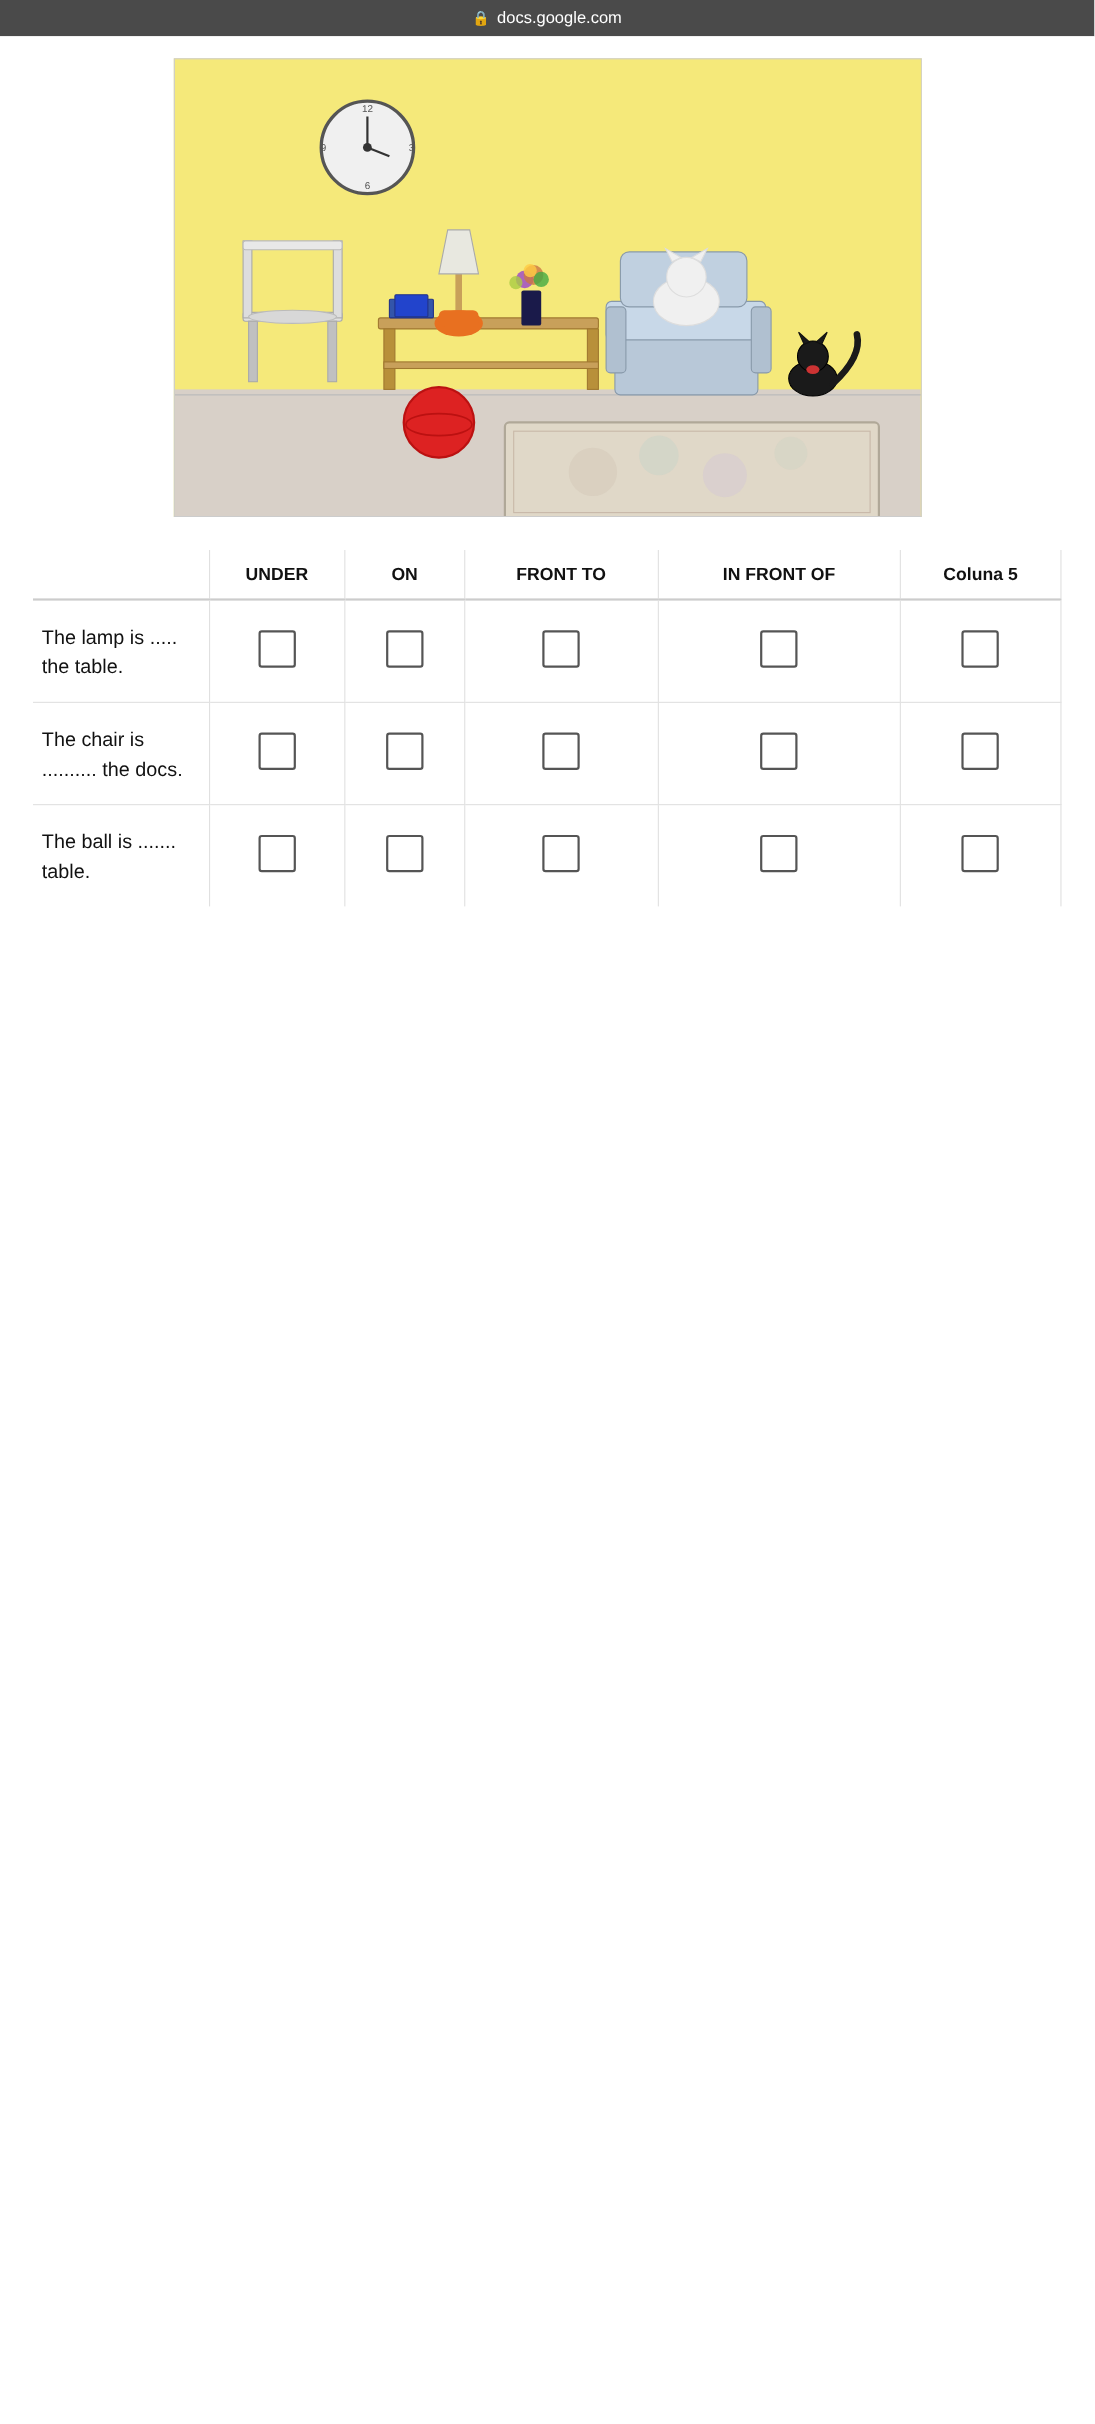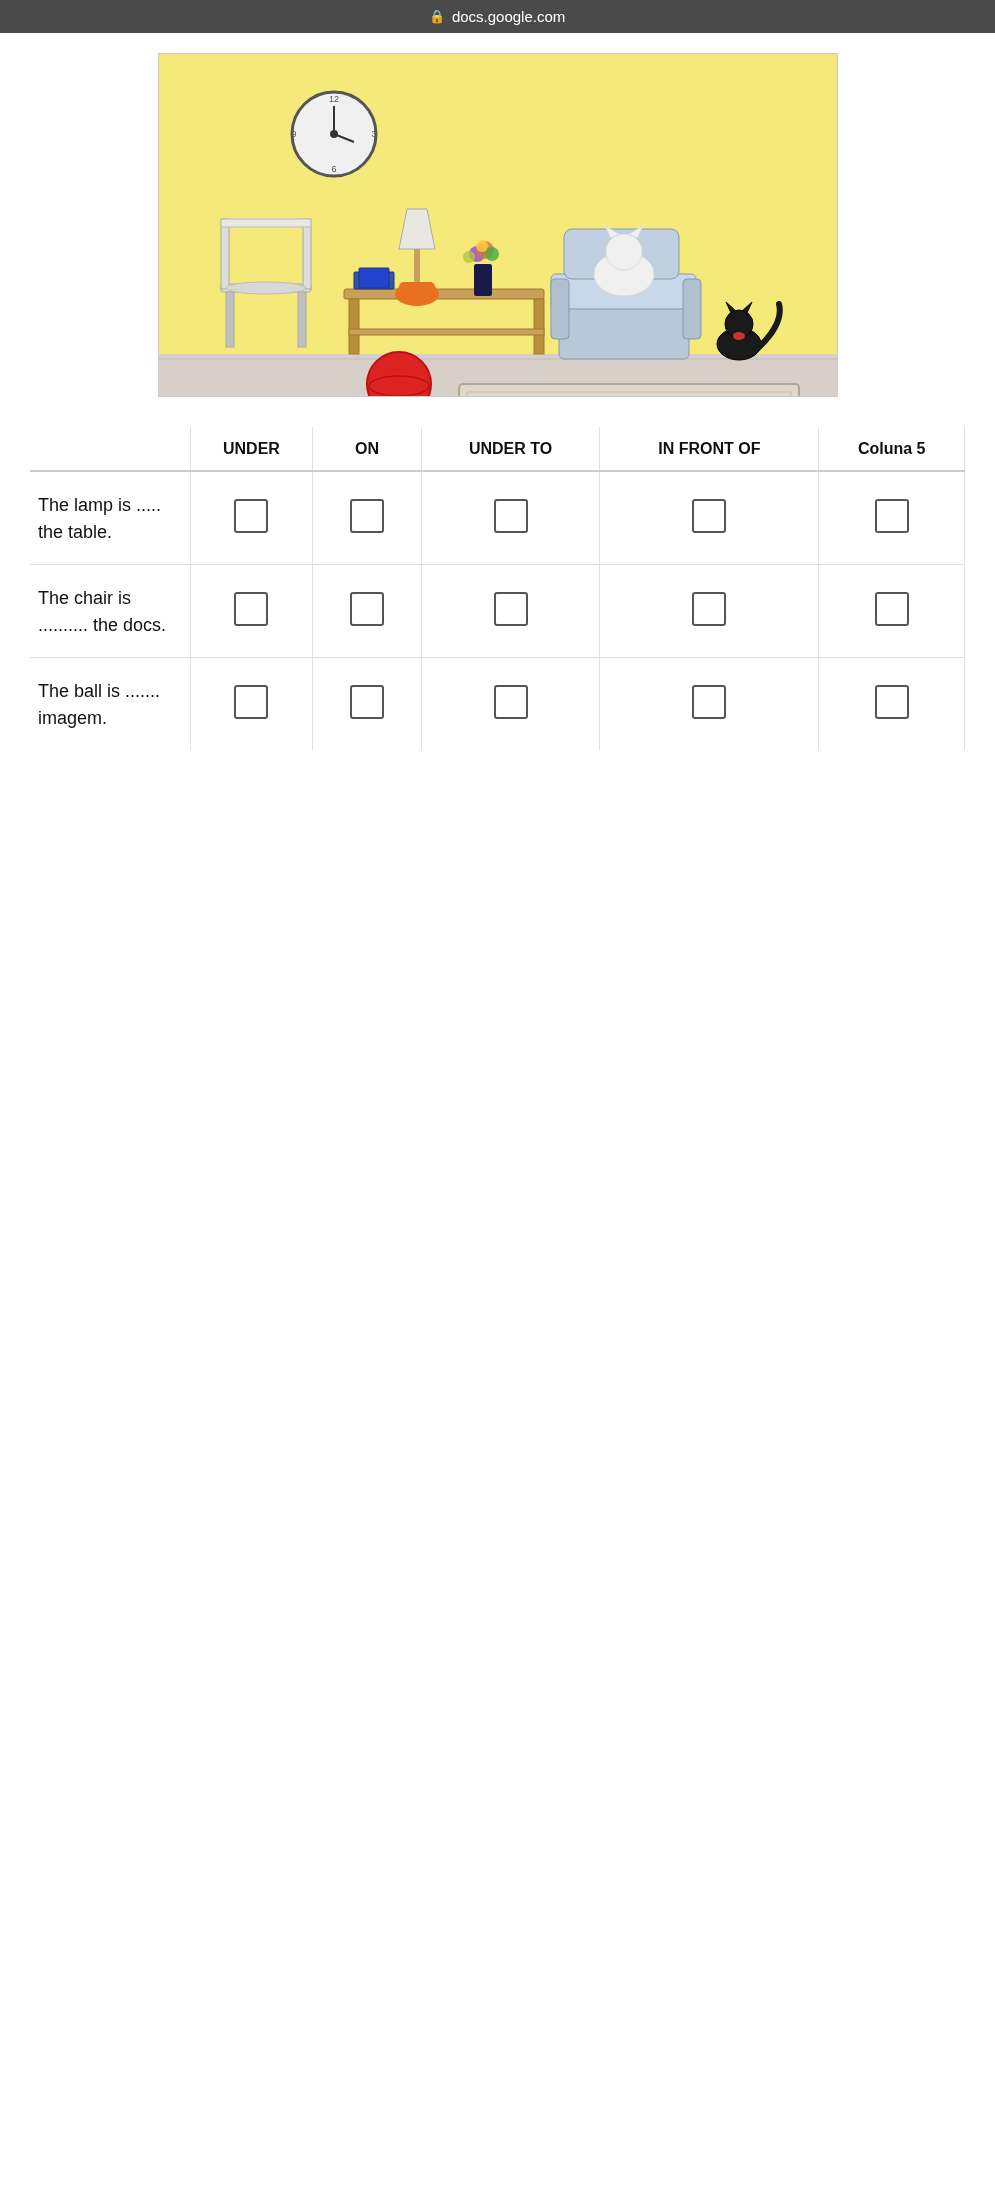--- a/index.html
+++ b/index.html
@@ -33,21 +33,21 @@
 
     .intro-text {
       font-size: 22px;
       line-height: 1.5;
       color: #111;
       margin-bottom: 24px;
     }
 
     .room-image {
       width: 680px;
-      height: 344px;
+      height: 417px;
       margin: 0 auto 30px auto;
       display: block;
       background: #f5e97a;
       position: relative;
       border: 1px solid #ccc;
       overflow: hidden;
     }
 
     
     .answer-table {
@@ -219,21 +219,21 @@
     <thead>
       <tr>
         <th></th>
         <th>
           <span class="col-header-text">UNDER</span>
         </th>
         <th>
           <span class="col-header-text">ON</span>
         </th>
         <th>
-          <span class="col-header-text">UNDER TO</span>
+          <span class="col-header-text">FRONT TO</span>
         </th>
         <th>
           <span class="col-header-text">IN FRONT OF</span>
         </th>
         <th>
           <span class="col-header-text">Coluna 5</span>
         </th>
       </tr>
     </thead>
     <tbody>
@@ -250,21 +250,21 @@
       <tr>
         <td>The chair is .......... the docs.</td>
         <td><span class="checkbox-cell"></span></td>
         <td><span class="checkbox-cell"></span></td>
         <td><span class="checkbox-cell"></span></td>
         <td><span class="checkbox-cell"></span></td>
         <td><span class="checkbox-cell"></span></td>
       </tr>
 
       <tr>
-        <td>The ball is ....... imagem.</td>
+        <td>The ball is ....... table.</td>
         <td><span class="checkbox-cell"></span></td>
         <td><span class="checkbox-cell"></span></td>
         <td><span class="checkbox-cell"></span></td>
         <td><span class="checkbox-cell"></span></td>
         <td><span class="checkbox-cell"></span></td>
       </tr>
 
     </tbody>
   </table>
 

